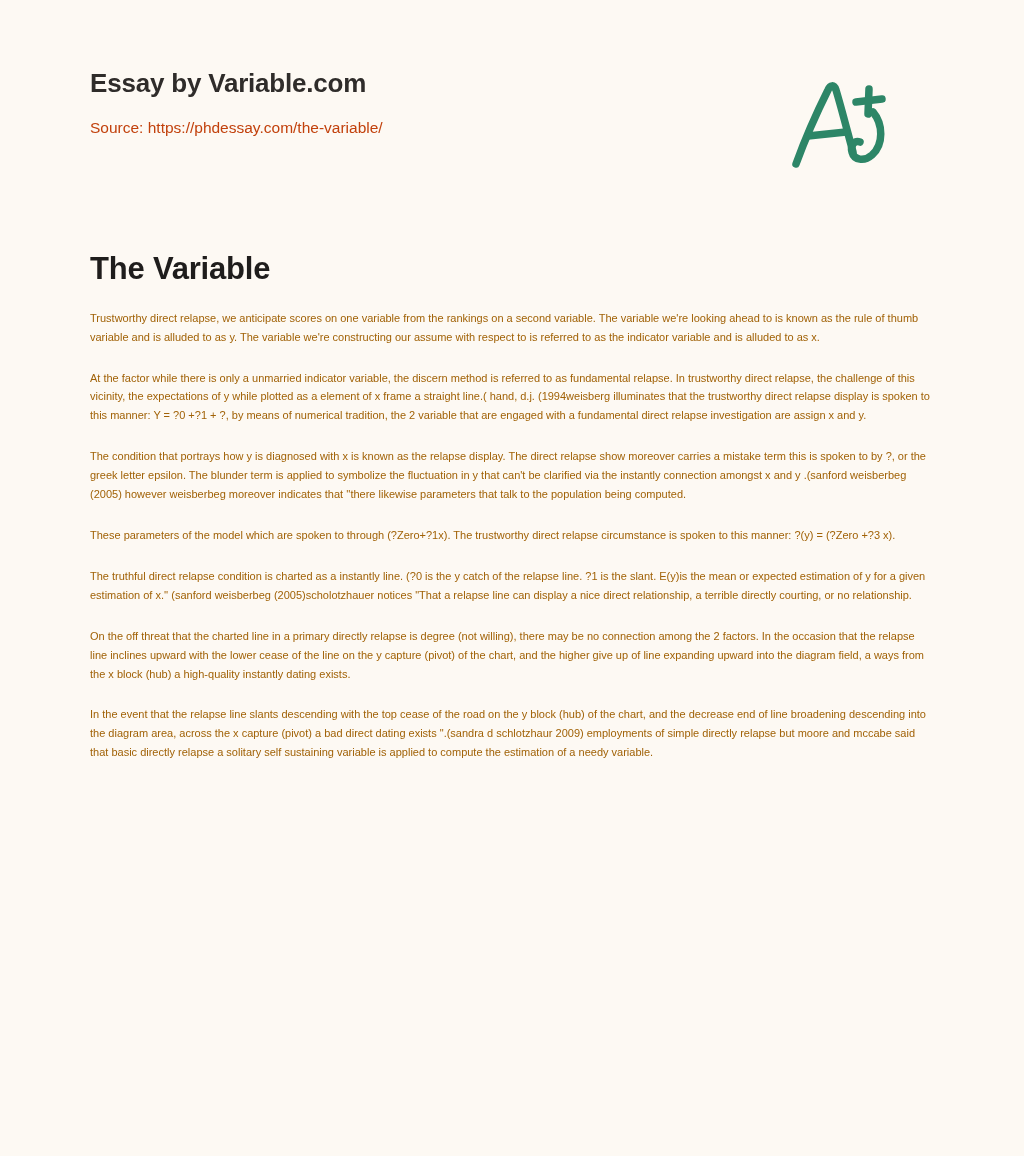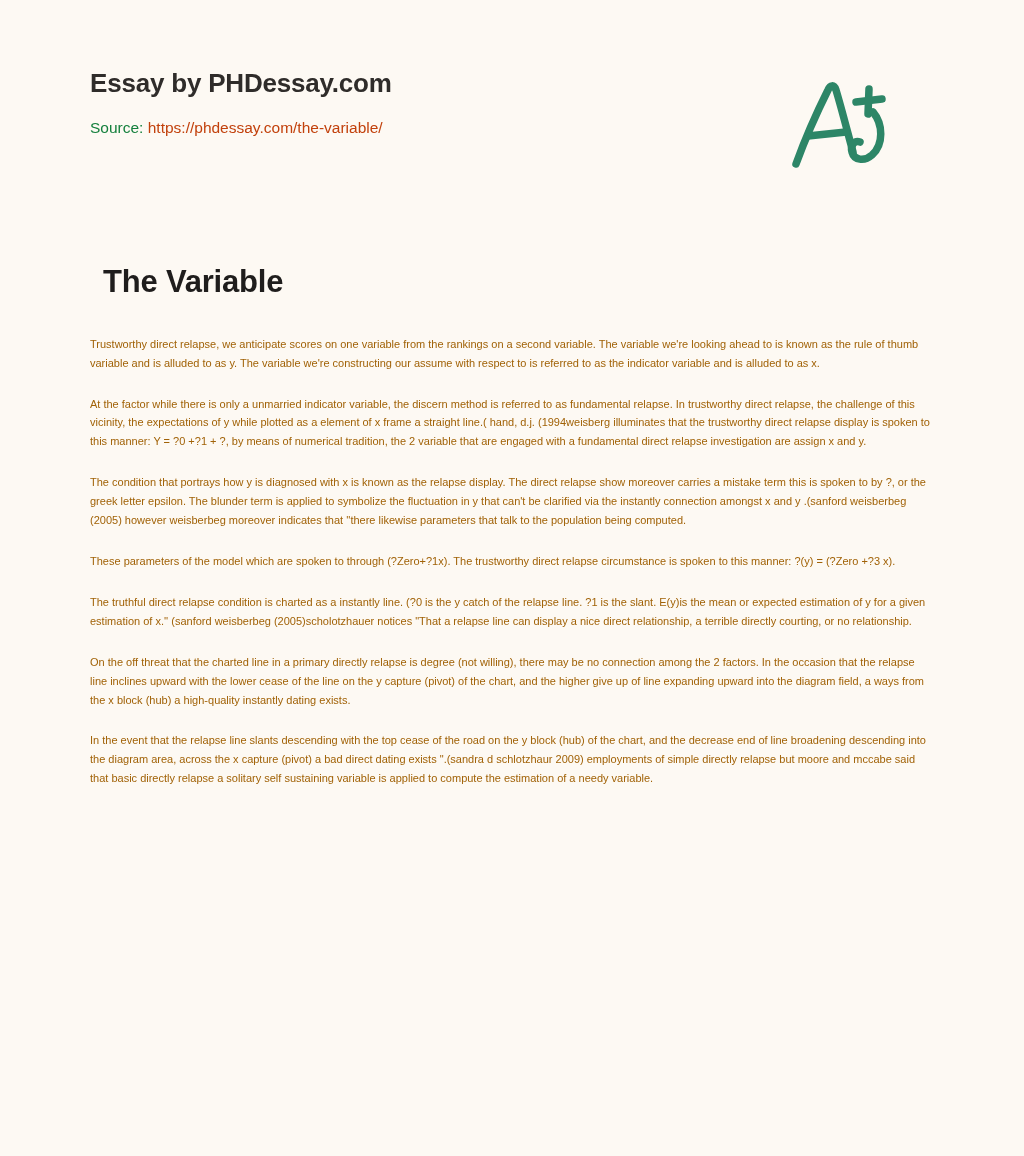--- a/index.html
+++ b/index.html
@@ -38,35 +38,35 @@
     margin: 0;
     line-height: 1.2;
   }
   .source-line {
     margin-top: 18px;
     font-size: 15.5px;
     color: #8a8580;
     line-height: 1.4;
   }
   .source-label {
-    color: #15803d;
+    color: #c2410c;
   }
   .source-link {
     color: #c2410c;
     text-decoration: none;
   }
   .logo {
     margin-top: 4px;
     margin-right: 40px;
     width: 110px;
     height: 100px;
     display: block;
   }
   .doc-title {
-    margin: 13px;
+    margin: 0;
     padding-top: 78px;
     font-size: 31px;
     font-weight: bold;
     color: #1f1d1c;
     letter-spacing: -0.2px;
     line-height: 1.25;
   }
   .body-copy {
     padding-top: 20px;
   }
@@ -78,21 +78,21 @@
     text-align: left;
   }
 </style>
 </head>
 <body>
 
 <div class="page">
 
   <div class="header">
     <div class="header-left">
-      <div class="brand">Essay by PHDessay.com</div>
+      <div class="brand">Essay by Variable.com</div>
       <div class="source-line">
         <span class="source-label">Source:</span>
         <a class="source-link" href="#">https://phdessay.com/the-variable/</a>
       </div>
     </div>
     <div class="logo">
       <svg viewBox="0 0 110 100" width="110" height="100" aria-hidden="true">
         <g fill="none" stroke="#2d8667" stroke-width="7.5" stroke-linecap="round" stroke-linejoin="round">
           <path d="M12 92 C20 70 33 40 44 18 C46 13 50 12 52 18 C58 38 64 62 69 80"></path>
           <path d="M24 64 L62 60"></path>

